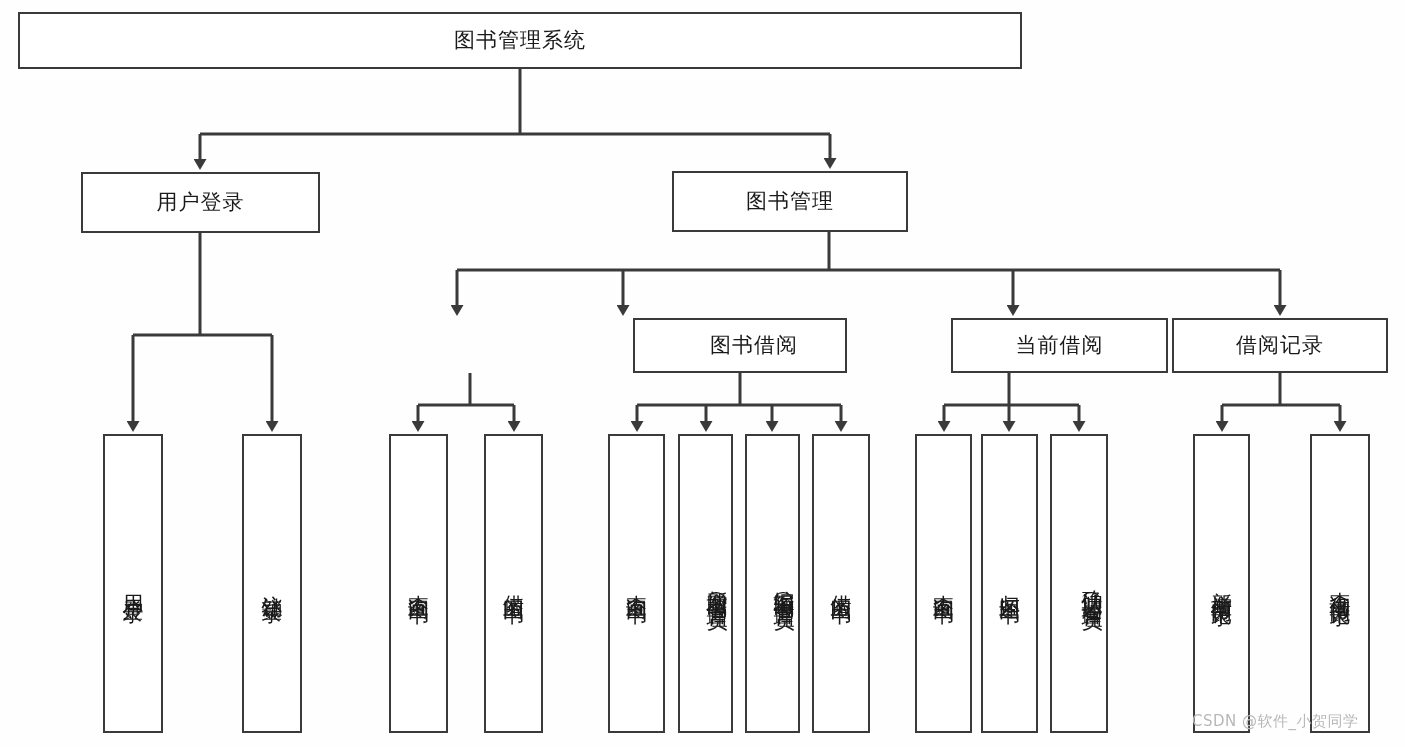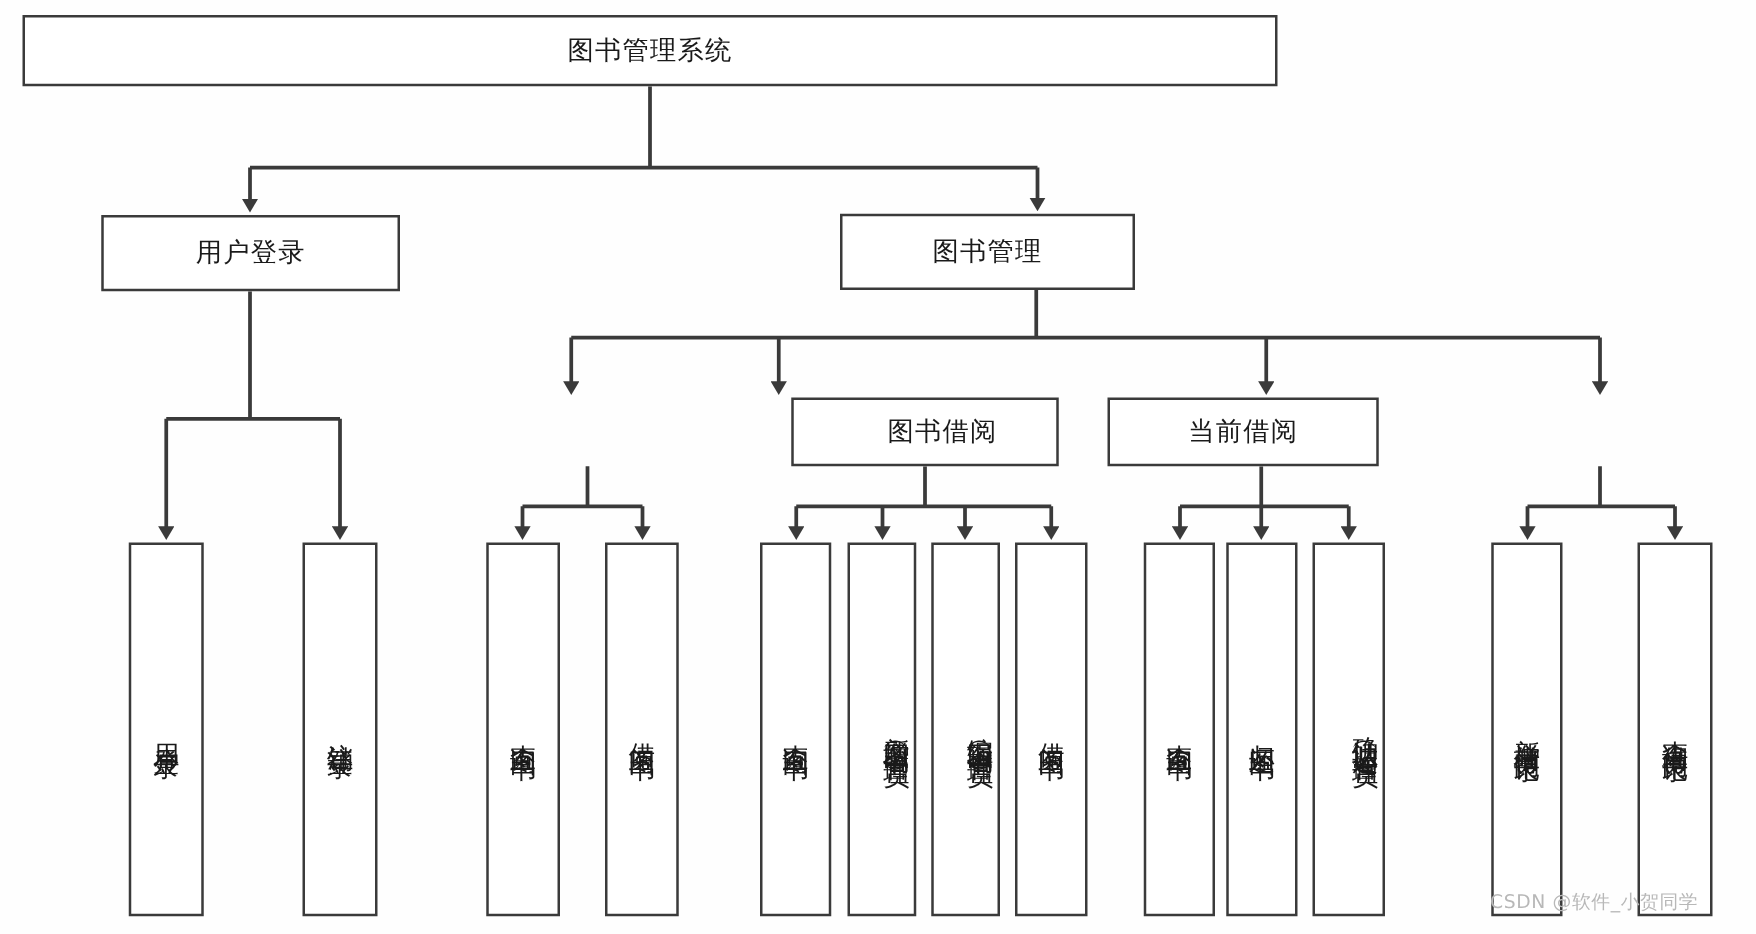--- a/index.html
+++ b/index.html
@@ -129,22 +129,25 @@
   <div class="node horiz" id="n-l2-0" style="left: 81px; top: 172px; width: 239px; height: 61px;">
     <span>用户登录</span>
   </div>
   <div class="node horiz" id="n-l2-1" style="left: 672px; top: 171px; width: 236px; height: 61px;">
     <span>图书管理</span>
   </div>
 
   <div class="node horiz" id="n-l3-1" style="left: 633px; top: 318px; width: 214px; height: 55px; padding-left: 28px;">
     <span>图书借阅</span>
   </div>
-  <div class="node horiz" id="n-l3-2" style="left: 886px; top: 318px; width: 217px; height: 55px;">
+  <div class="node horiz" id="n-l3-2" style="left: 951px; top: 318px; width: 217px; height: 55px;">
     <span>当前借阅</span>
+  </div>
+  <div class="node horiz" id="n-l3-3" style="left: 1172px; top: 318px; width: 216px; height: 55px;">
+    <span>借阅记录</span>
   </div>
 
   <div class="node vert-root" id="n-leaf-0" style="left: 103px; top: 434px; width: 60px; height: 299px;">用户登录</div>
   <div class="node vert-root" id="n-leaf-1" style="left: 242px; top: 434px; width: 60px; height: 299px;">注销登录</div>
   <div class="node vert-root" id="n-leaf-2" style="left: 389px; top: 434px; width: 59px; height: 299px;">查询图书</div>
   <div class="node vert-root" id="n-leaf-3" style="left: 484px; top: 434px; width: 59px; height: 299px;">借阅图书</div>
   <div class="node vert-root" id="n-leaf-4" style="left: 608px; top: 434px; width: 57px; height: 299px;">查询图书</div>
   <div class="node vert" id="n-leaf-5" style="left: 678px; top: 434px; width: 55px; height: 299px;">新增图书（管理员）</div>
   <div class="node vert" id="n-leaf-6" style="left: 745px; top: 434px; width: 55px; height: 299px;">编辑图书（管理员）</div>
   <div class="node vert-root" id="n-leaf-7" style="left: 812px; top: 434px; width: 58px; height: 299px;">借阅图书</div>

